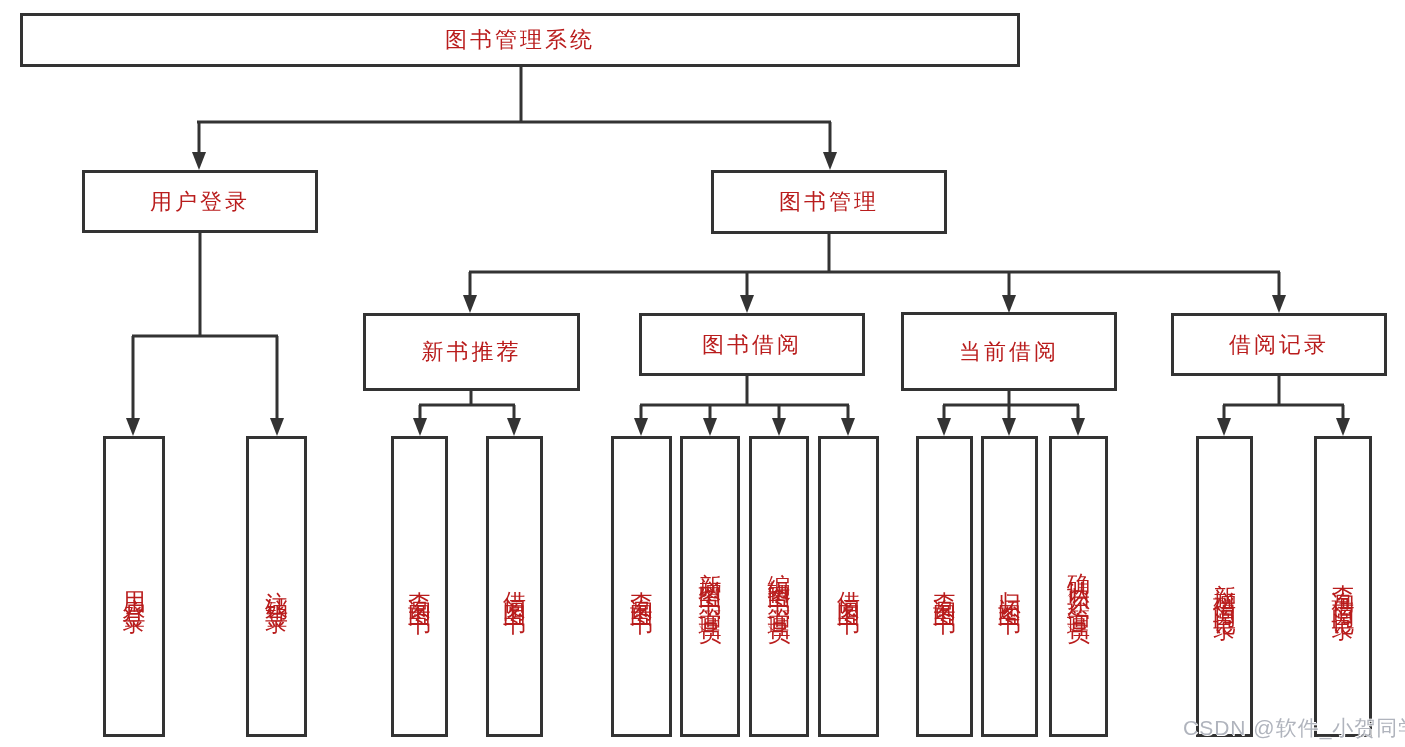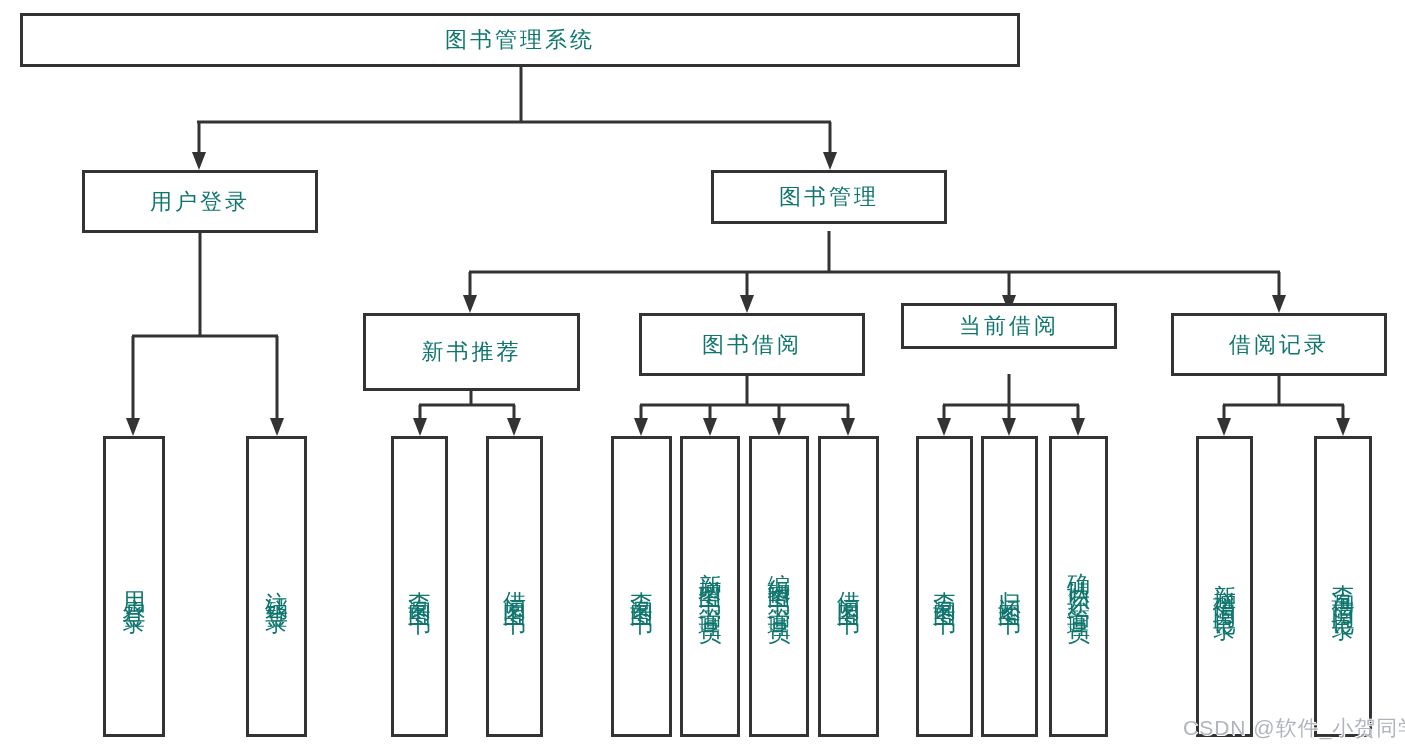--- a/index.html
+++ b/index.html
@@ -5,21 +5,21 @@
   html,body{margin:0;padding:0;background:#fff;}
   .canvas{
     position:relative;width:1405px;height:747px;background:#ffffff;
     font-family:"Liberation Sans","DejaVu Sans",sans-serif;overflow:hidden;
   }
   .connectors{position:absolute;left:0;top:0;z-index:1;}
   .box{
     position:absolute;z-index:2;background:#ffffff;
     border:3px solid #333333;box-sizing:border-box;
     display:flex;align-items:center;justify-content:center;
-    color:#0f766e;
+    color:#b91c1c;
   }
   .hlabel{font-size:22px;letter-spacing:3px;white-space:nowrap;}
   .vlabel{
     writing-mode:vertical-rl;text-orientation:mixed;
     font-size:23px;letter-spacing:7px;line-height:1;white-space:nowrap;
   }
   .watermark{
     position:absolute;left:1183px;top:714px;z-index:5;
     font-size:21px;letter-spacing:1px;white-space:nowrap;
     color:#b0b4bd;text-shadow:1px 1px 0 #ffffff,-1px -1px 0 #ffffff;
@@ -96,31 +96,31 @@
     </g>
   </svg>
 
   <div class="box" style="left:20px;top:13px;width:1000px;height:54px">
     <span class="hlabel">图书管理系统</span>
   </div>
 
   <div class="box" style="left:82px;top:170px;width:236px;height:63px">
     <span class="hlabel">用户登录</span>
   </div>
-  <div class="box" style="left:711px;top:170px;width:236px;height:54px">
+  <div class="box" style="left:711px;top:170px;width:236px;height:64px">
     <span class="hlabel">图书管理</span>
   </div>
 
   <div class="box" style="left:363px;top:313px;width:217px;height:78px">
     <span class="hlabel">新书推荐</span>
   </div>
   <div class="box" style="left:639px;top:313px;width:226px;height:63px">
     <span class="hlabel">图书借阅</span>
   </div>
-  <div class="box" style="left:901px;top:303px;width:216px;height:46px">
+  <div class="box" style="left:901px;top:312px;width:216px;height:79px">
     <span class="hlabel">当前借阅</span>
   </div>
   <div class="box" style="left:1171px;top:313px;width:216px;height:63px">
     <span class="hlabel">借阅记录</span>
   </div>
 
   <div class="box" style="left:103px;top:436px;width:62px;height:301px">
     <span class="vlabel">用户登录</span>
   </div>
   <div class="box" style="left:246px;top:436px;width:61px;height:301px">

